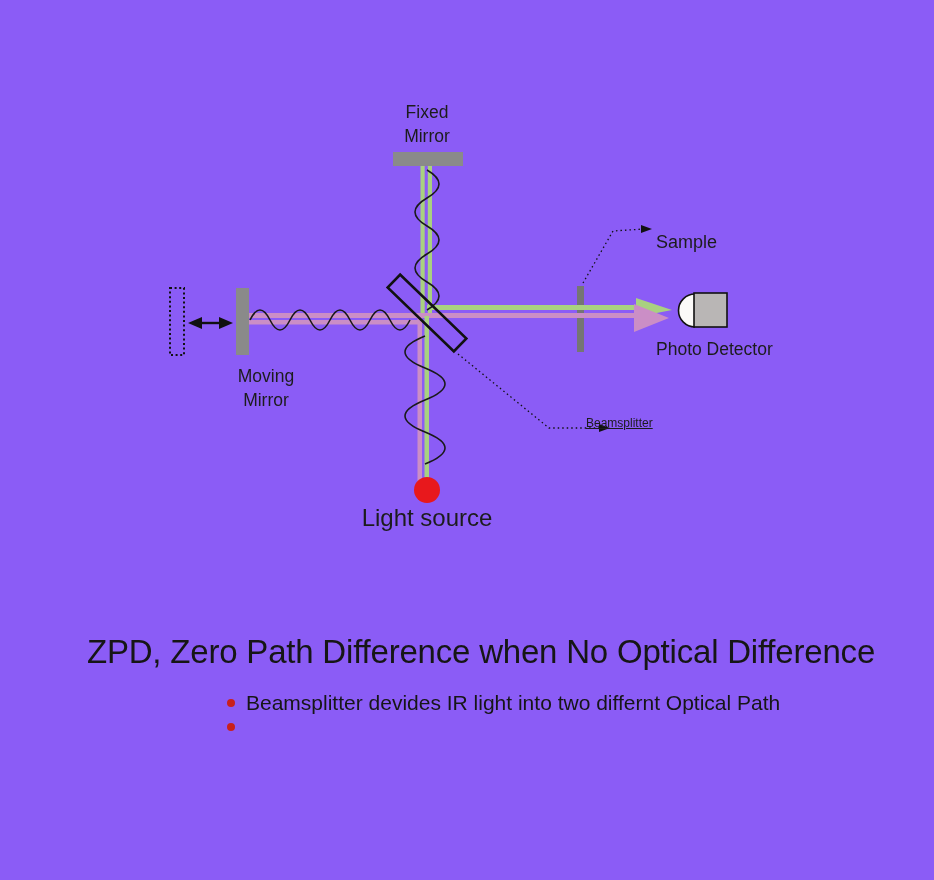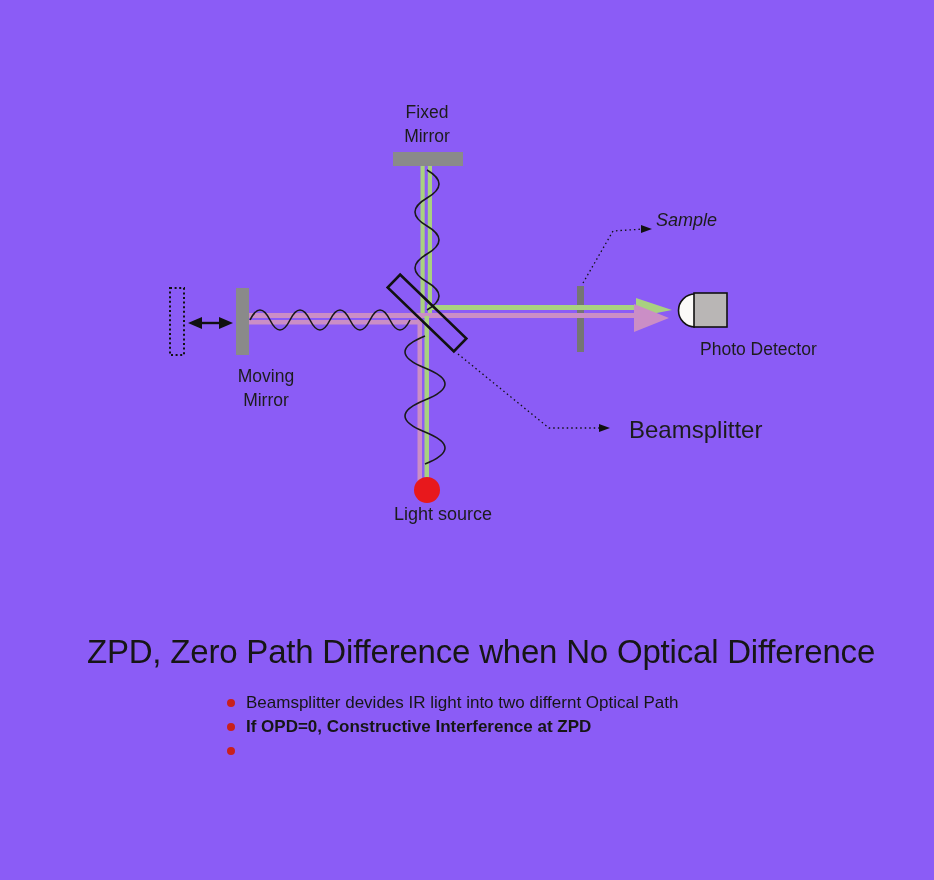--- a/index.html
+++ b/index.html
@@ -3,28 +3,28 @@
 <meta charset="utf-8">
 <style>
   html,body{margin:0;padding:0;background:#fff;}
   #page{position:relative;width:934px;height:880px;background:#8b5cf6;overflow:hidden;
         font-family:"Liberation Sans", sans-serif;color:#1c1c1c;}
   #diagram-svg{position:absolute;left:0;top:0;}
   .lbl{position:absolute;white-space:nowrap;color:#1c1c1c;}
   .lbl.center{text-align:center;}
   #fixed-mirror-label{left:377px;top:100px;width:100px;font-size:17.5px;line-height:24px;}
   #moving-mirror-label{left:206px;top:364px;width:120px;font-size:17.5px;line-height:24px;}
-  #sample-label{left:656px;top:210px;font-size:18px;font-style:italic;}
-  #photo-detector-label{left:656px;top:339px;font-size:17.5px;margin-left:44px;}
-  #beamsplitter-label{left:629px;top:416px;font-size:24px;}
-  #light-source-label{left:376px;top:504px;width:134px;font-size:18px;}
+  #sample-label{left:656px;top:232px;font-size:18px;}
+  #photo-detector-label{left:656px;top:339px;font-size:17.5px;}
+  #beamsplitter-label{left:586px;top:416px;font-size:12px;text-decoration:underline;}
+  #light-source-label{left:360px;top:504px;width:134px;font-size:24px;}
   #caption-title{left:481px;top:633px;transform:translateX(-50%);font-size:33px;
                  letter-spacing:-0.2px;color:#161616;}
   #bullet-list{position:absolute;left:227px;top:691px;margin:0;padding:0;list-style:none;}
-  #bullet-list li{position:relative;padding-left:19px;font-size:17px;line-height:24px;color:#161616;}
+  #bullet-list li{position:relative;padding-left:19px;font-size:21px;line-height:24px;color:#161616;text-align:center;}
   #bullet-list li .dot{position:absolute;left:0;top:8px;width:8px;height:8px;border-radius:50%;
                        background:#c9201d;}
   #bullet-list li.bold{font-weight:bold;}
 </style>
 </head>
 <body>
 
 <div id="page">
 
   <svg id="diagram-svg" width="934" height="600" viewBox="0 0 934 600">
@@ -105,21 +105,17 @@
 
   <div class="lbl center" id="light-source-label">Light source</div>
 
   <div class="lbl" id="caption-title">ZPD, Zero Path Difference when No Optical Difference</div>
 
   <ul id="bullet-list">
     <li>
       <span class="dot"></span>
       <span>Beamsplitter devides IR light into two differnt Optical Path</span>
     </li>
-    <li class="bold">
-      <span class="dot"></span>
-      <span>If OPD=0, Constructive Interference at ZPD</span>
-    </li>
     <li>
       <span class="dot"></span>
     </li>
   </ul>
 </div>
 
 </body></html>

